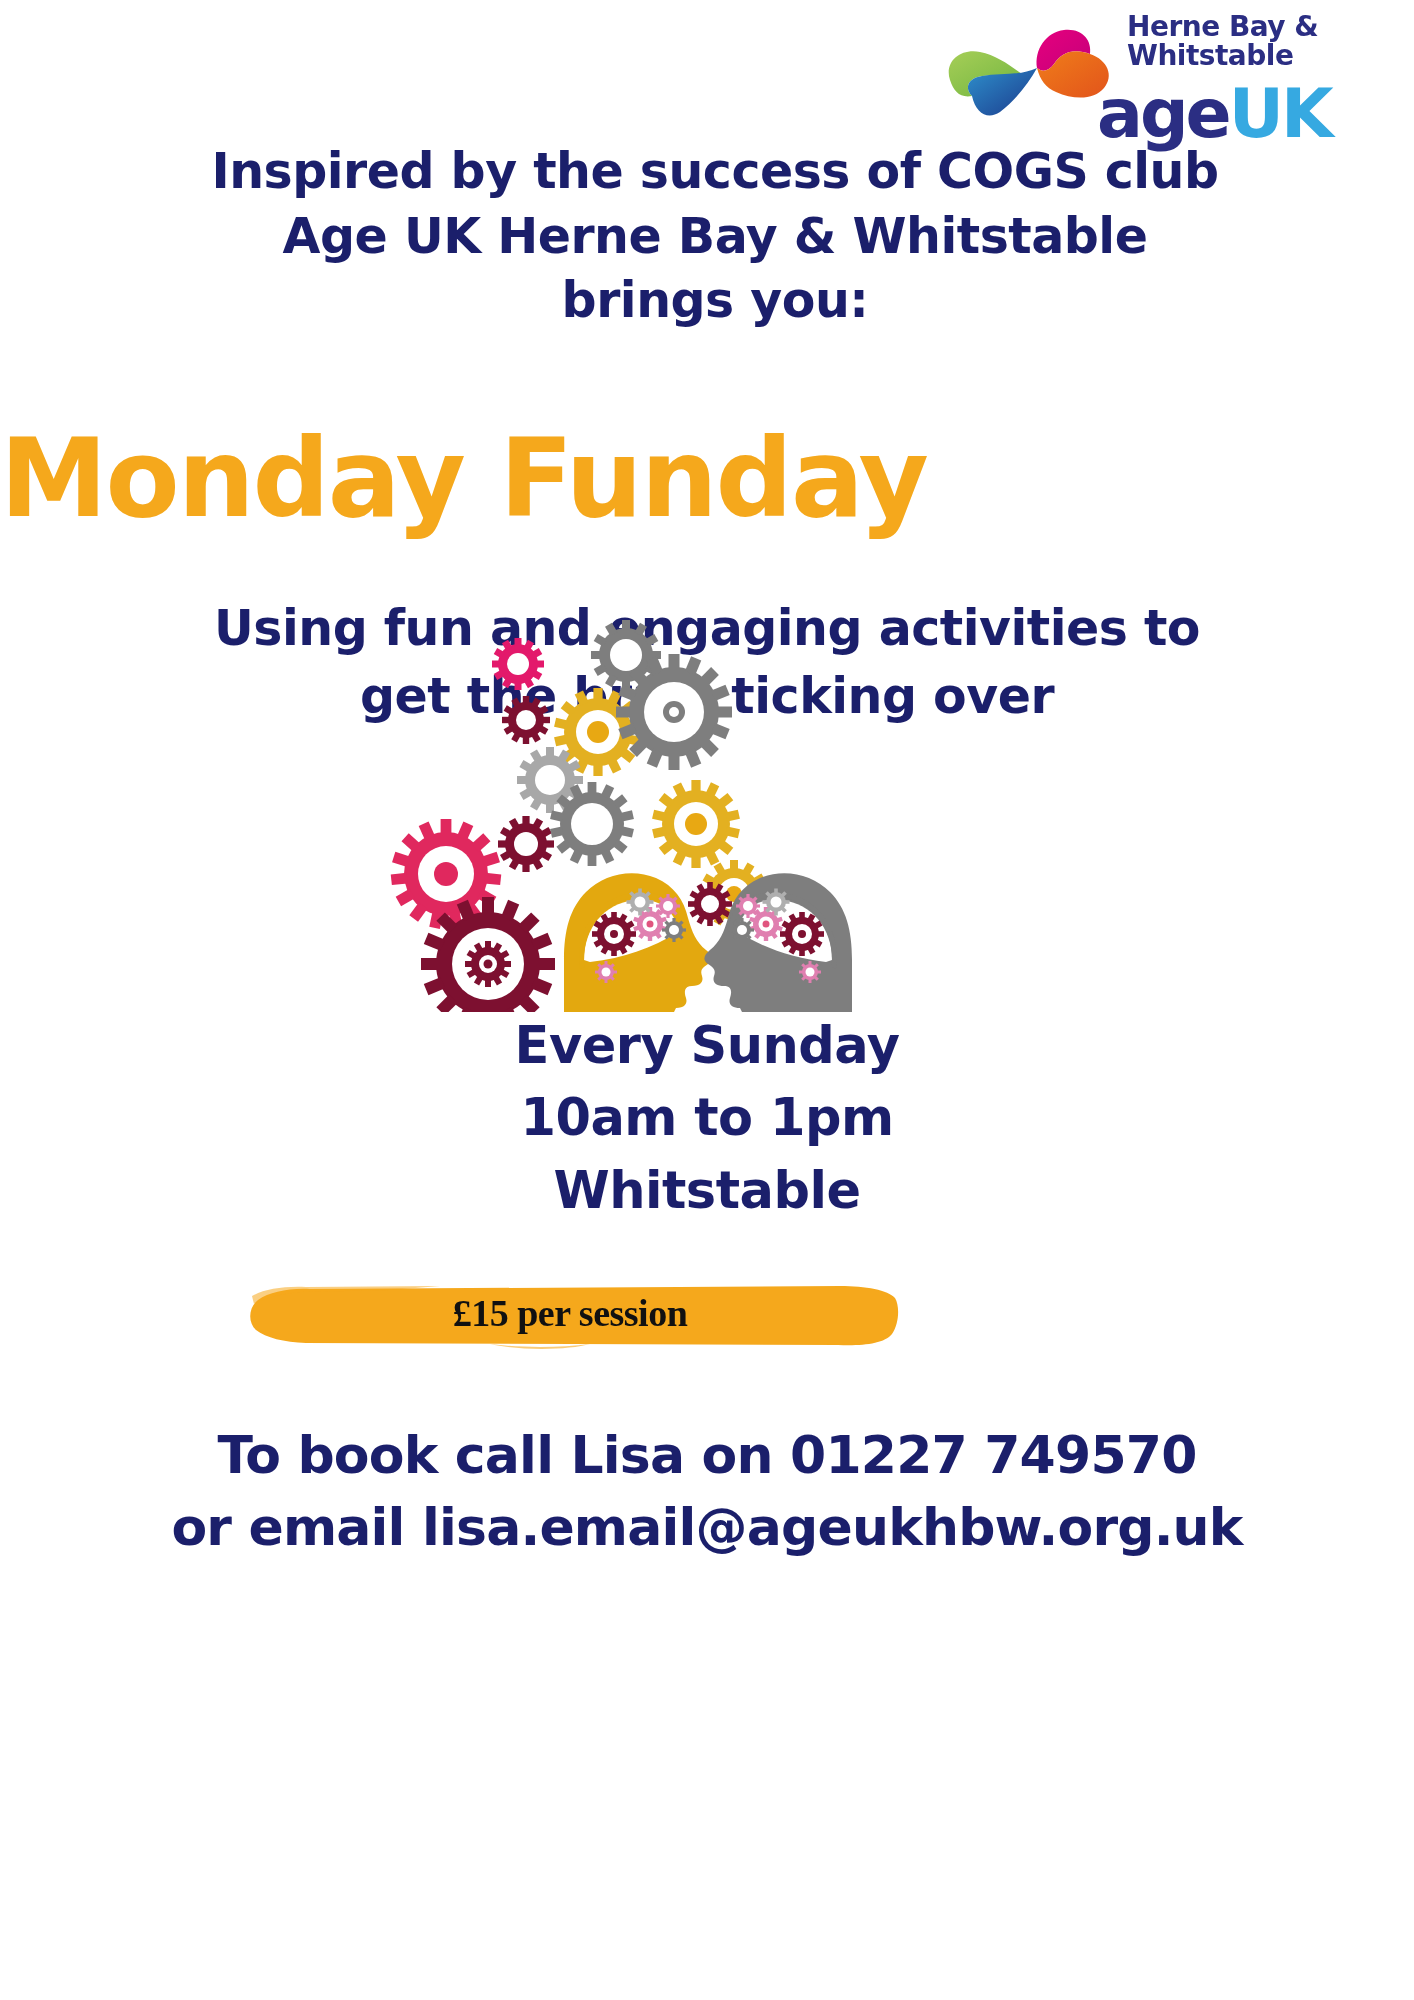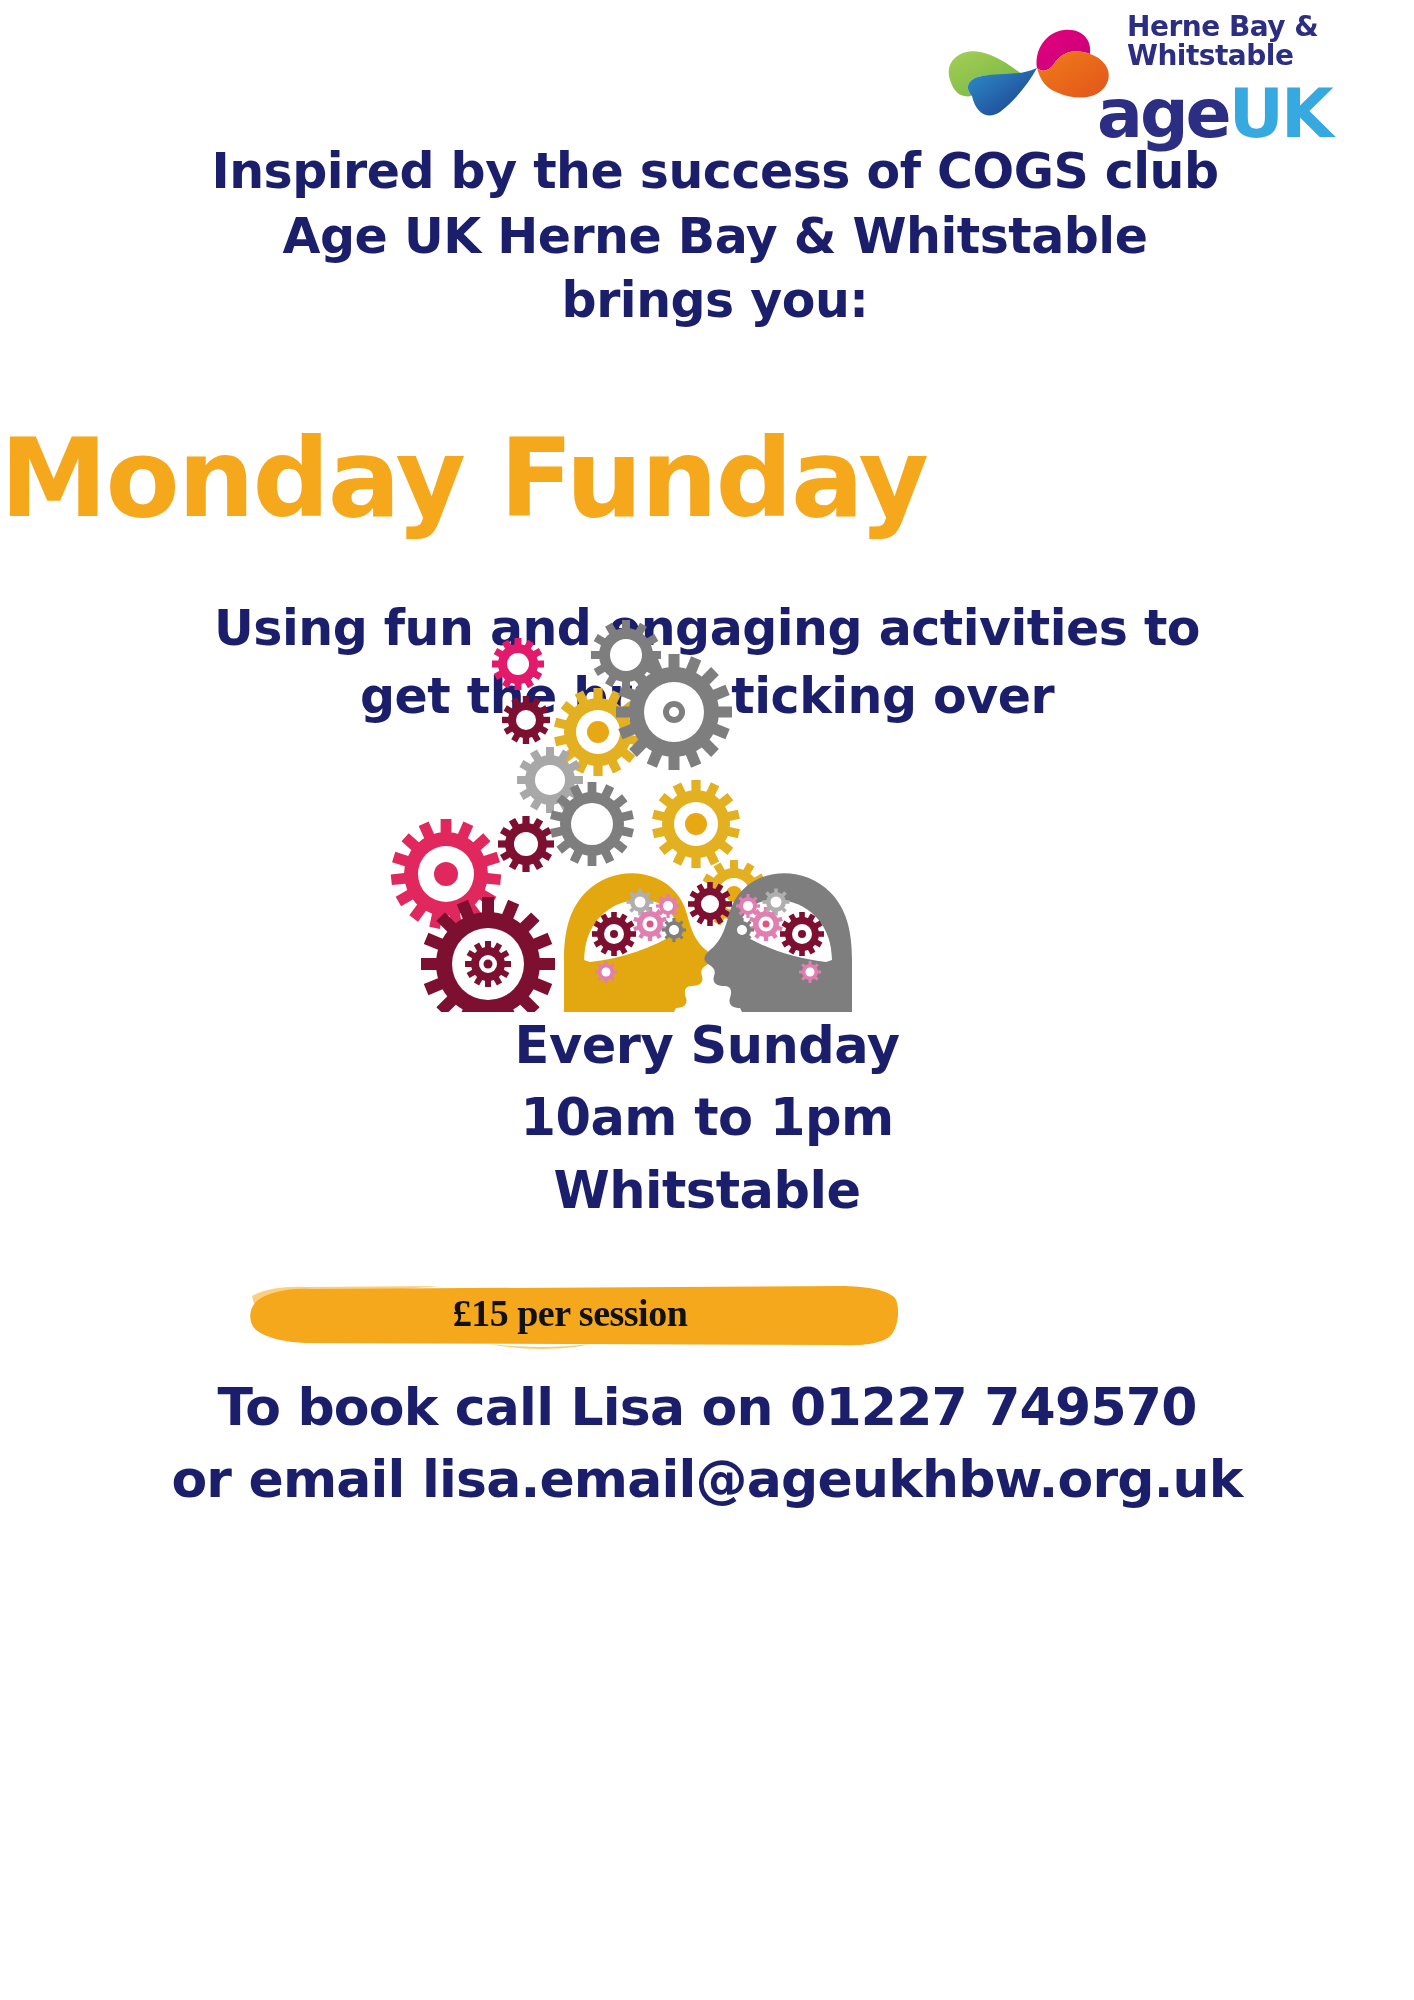--- a/index.html
+++ b/index.html
@@ -160,21 +160,21 @@
     font-weight: 700;
     font-size: 38px;
     color: #111111;
     letter-spacing: -0.5px;
     padding-bottom: 3px;
   }
 
   
   .contact {
     position: absolute;
-    top: 1372px;
+    top: 1420px;
     left: 0;
     width: 1414px;
     text-align: center;
     font-family: "DejaVu Sans", sans-serif;
     font-weight: 700;
     font-size: 52px;
     line-height: 1.38;
     color: #1B1F6B;
     letter-spacing: -0.8px;
   }

